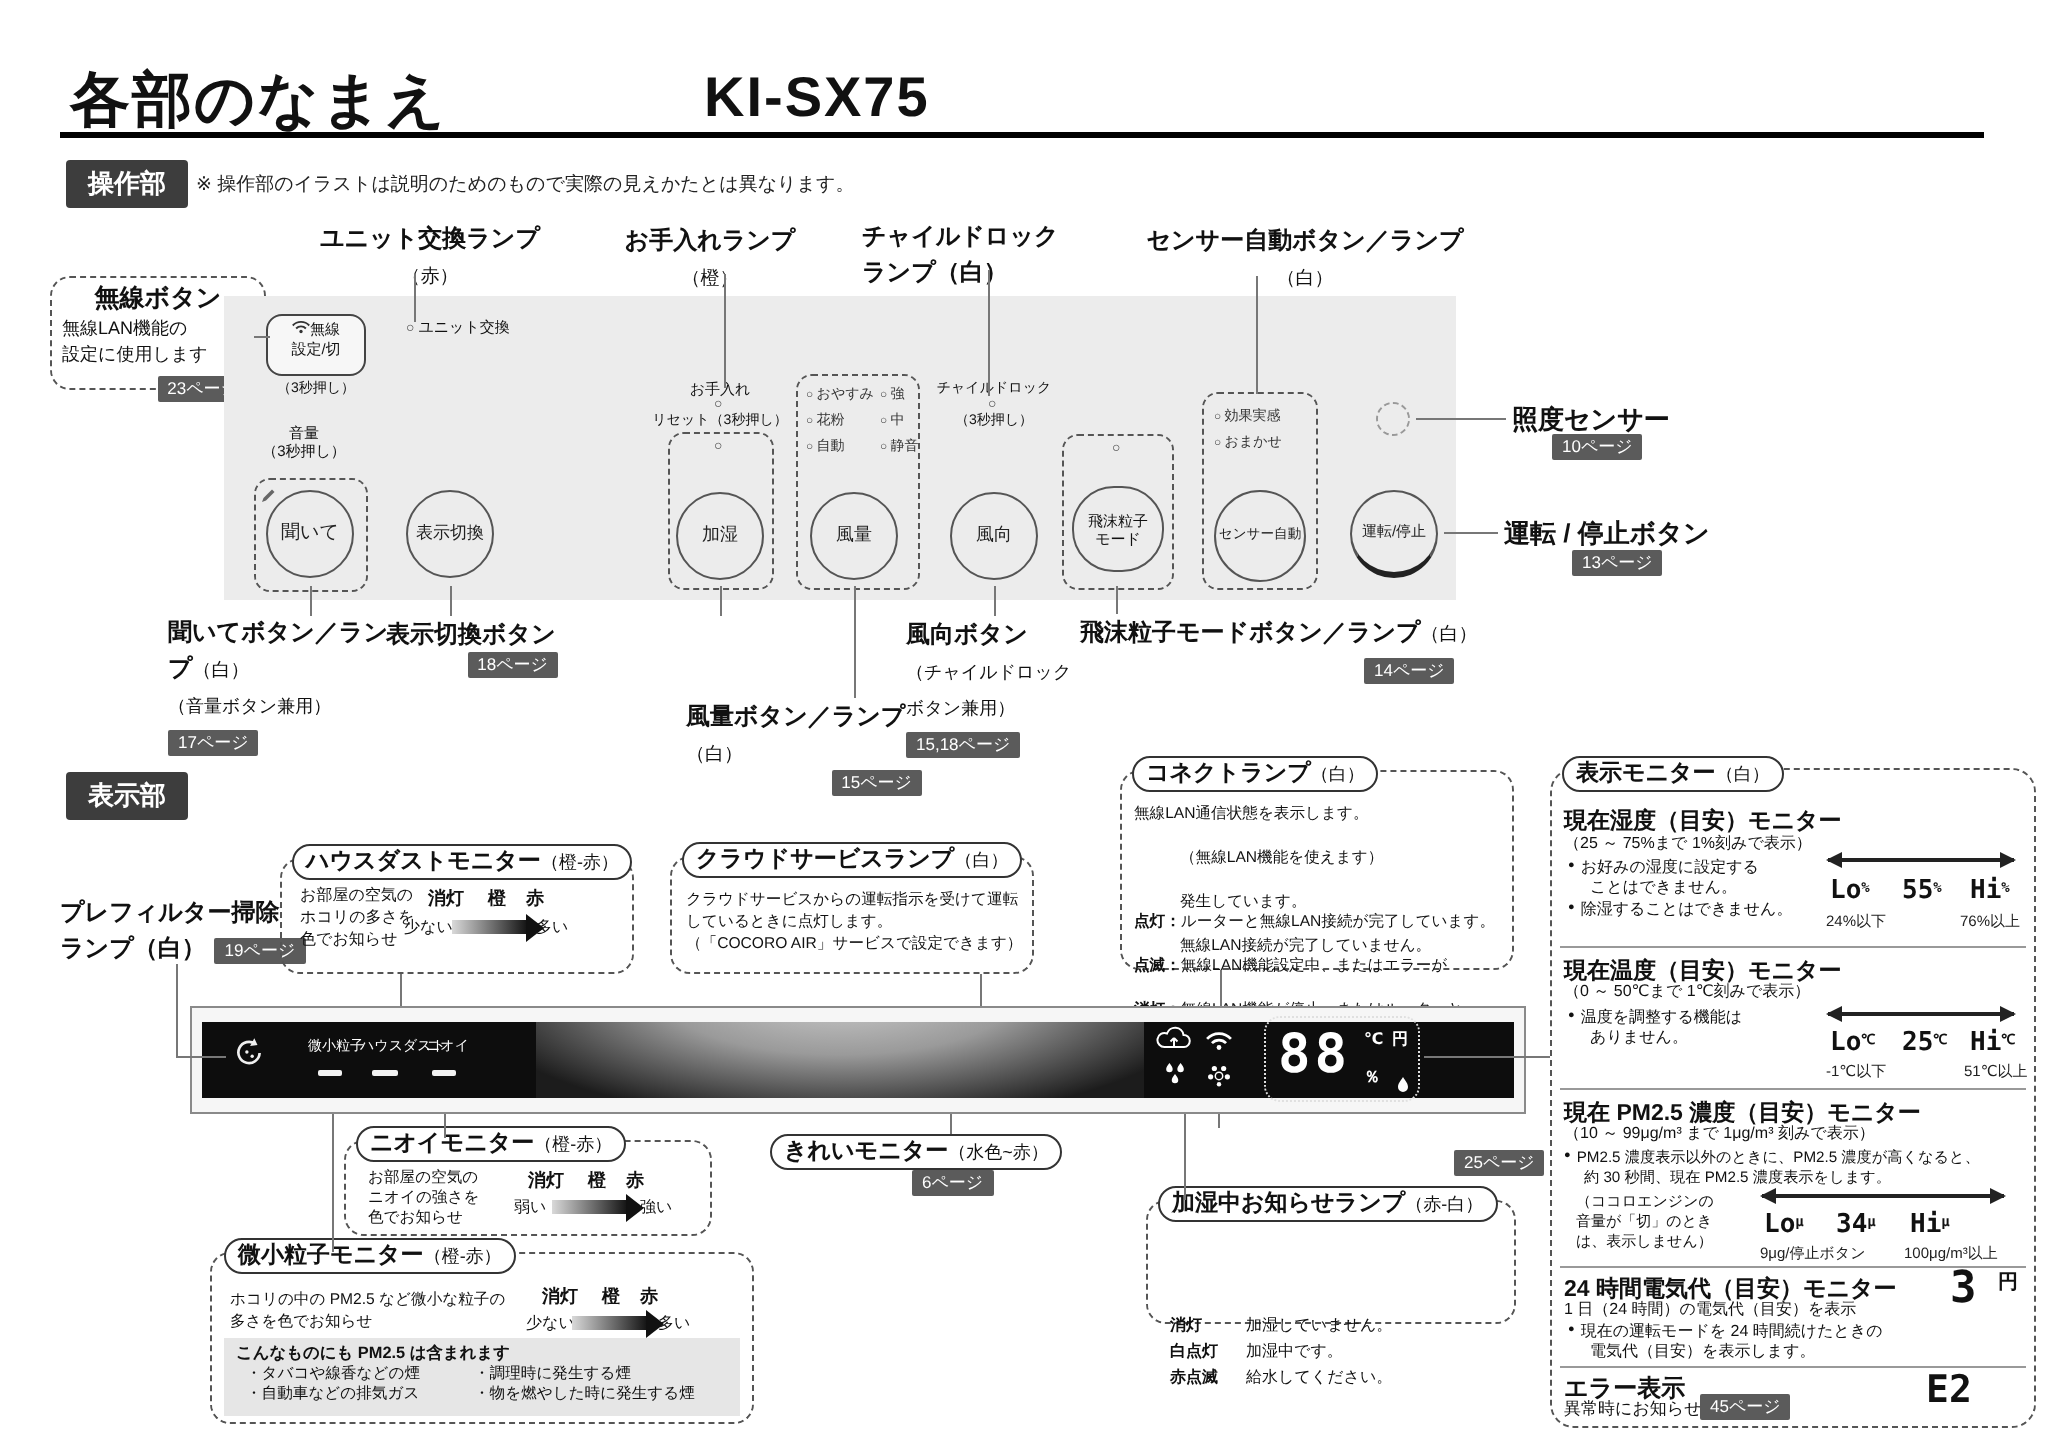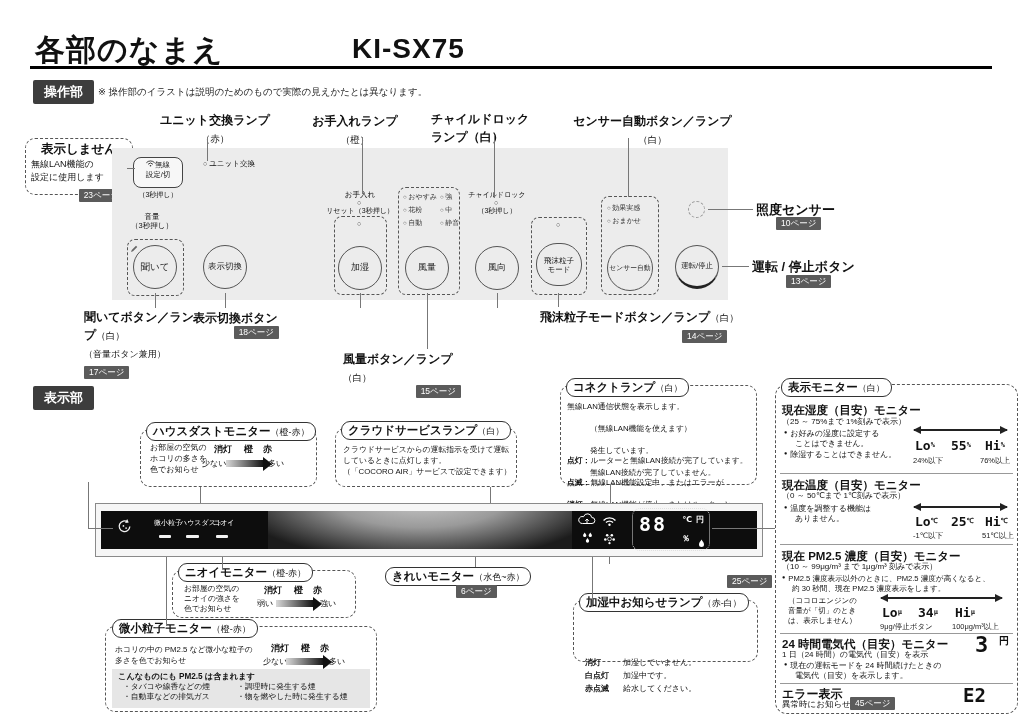--- a/index.html
+++ b/index.html
@@ -69,21 +69,21 @@
     <span class="lbl12">チャイルドロック</span><br>
     <span class="lbl12">ランプ（白）</span>
     <span class="pbadge">18ページ</span>
   </div>
   <div class="abs ctr" style="left:565px;top:111px;width:175px">
     <span class="lbl12">センサー自動ボタン／ランプ</span><span class="clr">（白）</span><br>
     <span class="pbadge">14ページ</span>
   </div>
 
   <div class="dash-box" style="left:25px;top:138px;width:108px;height:57px">
-    <div class="ctr" style="font-size:12.5px;font-weight:bold;margin-top:2px">表示しません</div>
+    <div class="ctr" style="font-size:12.5px;font-weight:bold;margin-top:2px">無線ボタン</div>
     <div style="font-size:9px;margin-left:5px">無線LAN機能の</div>
     <div style="font-size:9px;margin-left:5px">設定に使用します</div>
     <div style="text-align:right;margin-right:8px"><span class="pbadge">23ページ</span></div>
   </div>
 
   <div class="panel" style="left:112px;top:148px;width:616px;height:152px"></div>
 
   <div class="abs" style="left:133px;top:157px;width:50px;height:31px;border:1.2px solid #444;border-radius:8px;background:#f7f7f7;text-align:center;font-size:7.5px;line-height:1.35;padding-top:2px">
     <span><svg width="9" height="7" viewBox="0 0 24 18">
           <path d="M1 7 A15 15 0 0 1 23 7" stroke="#333" stroke-width="2.5" fill="none"></path>
@@ -156,20 +156,26 @@
     <span class="sub9">（音量ボタン兼用）</span>
     <span class="pbadge">17ページ</span>
   </div>
   <div class="abs" style="left:193px;top:308px;width:86px">
     <span class="lbl12">表示切換ボタン</span><br>
     <span style="float:right" class="pbadge">18ページ</span>
   </div>
   <div class="abs" style="left:343px;top:349px;width:118px">
     <span class="lbl12">風量ボタン／ランプ</span><span class="clr">（白）</span><br>
     <span style="float:right" class="pbadge">15ページ</span>
+  </div>
+  <div class="abs" style="left:453px;top:308px;width:115px">
+    <span class="lbl12">風向ボタン</span><br>
+    <span class="sub9">（チャイルドロック</span><br>
+    <span class="sub9">ボタン兼用）</span>
+    <span class="pbadge">15,18ページ</span>
   </div>
   <div class="abs" style="left:540px;top:307px;width:215px">
     <span class="lbl12">飛沫粒子モードボタン／ランプ</span><span class="clr">（白）</span><br>
     <span style="margin-left:142px" class="pbadge">14ページ</span>
   </div>
 
   <div class="vl" style="left:207px;top:137px;width:1px;height:24px"></div>
   <div class="vl" style="left:362px;top:137px;width:1px;height:57px"></div>
   <div class="vl" style="left:494px;top:135px;width:1px;height:63px"></div>
   <div class="vl" style="left:628px;top:138px;width:1px;height:59px"></div>
@@ -178,20 +184,25 @@
   <div class="hl" style="left:127px;top:168px;width:8px;height:1px"></div>
   <div class="vl" style="left:155px;top:293px;width:1px;height:15px"></div>
   <div class="vl" style="left:225px;top:293px;width:1px;height:15px"></div>
   <div class="vl" style="left:360px;top:293px;width:1px;height:15px"></div>
   <div class="vl" style="left:427px;top:293px;width:1px;height:56px"></div>
   <div class="vl" style="left:497px;top:293px;width:1px;height:15px"></div>
   <div class="vl" style="left:558px;top:293px;width:1px;height:14px"></div>
 
   <span class="abs secbadge" style="left:33px;top:386px">表示部</span>
 
+  <div class="abs" style="left:30px;top:447px;width:130px">
+    <span class="lbl12">プレフィルター掃除</span><br>
+    <span class="lbl12">ランプ（白）</span>
+    <span class="pbadge">19ページ</span>
+  </div>
 
   <div class="dash-box" style="left:140px;top:429px;width:177px;height:58px"></div>
   <div class="callout-title" style="left:146px;top:422px"><span>ハウスダストモニター</span><span class="clr">（橙-赤）</span></div>
   <div class="abs tx8" style="left:150px;top:443px">お部屋の空気の</div>
   <div class="abs tx8" style="left:150px;top:454px">ホコリの多さを</div>
   <div class="abs tx8" style="left:150px;top:465px">色でお知らせ</div>
   <span class="abs b" style="left:214px;top:443px;font-size:9px">消灯</span>
   <span class="abs b" style="left:244px;top:443px;font-size:9px">橙</span>
   <span class="abs b" style="left:263px;top:443px;font-size:9px">赤</span>
   <span class="abs tx8" style="left:202px;top:459px">少ない</span>
@@ -245,21 +256,21 @@
       </svg></span>
   <span class="abs" style="left:603px;top:531px"><svg width="13" height="13" viewBox="0 0 28 28" fill="#fff">
         <circle cx="9" cy="7" r="2.8"></circle>
         <circle cx="19" cy="7" r="2.8"></circle>
         <circle cx="5" cy="16" r="2.8"></circle>
         <circle cx="14" cy="15" r="4" fill="none" stroke="#fff" stroke-width="1.6"></circle>
         <circle cx="23" cy="16" r="2.8"></circle>
         <circle cx="14" cy="24" r="2.4"></circle>
       </svg></span>
   <div class="abs" style="left:632px;top:508px;width:78px;height:43px;border:1.5px dotted #e0e0e0;border-radius:8px"></div>
-  <span class="abs seg" style="left:639px;top:512px;font-size:20px;color:#fff;letter-spacing:2px">88</span>
+  <span class="abs seg" style="left:639px;top:512px;font-size:27px;color:#fff;letter-spacing:2px">88</span>
   <span class="abs b" style="left:682px;top:515px;font-size:8px;color:#fff">℃</span>
   <span class="abs b" style="left:696px;top:514px;font-size:8px;color:#fff">円</span>
   <span class="abs b" style="left:682px;top:533px;font-size:8px;color:#fff">％</span>
   <span class="abs" style="left:698px;top:534px"><svg width="7" height="9" viewBox="0 0 14 18" fill="#fff">
         <path d="M7 1 C9.5 5 12 7.5 12 11 a5 5 0 1 1 -10 0 C2 7.5 4.5 5 7 1z"></path>
       </svg></span>
 
   <div class="callout-title" style="left:385px;top:567px"><span>きれいモニター</span><span class="clr">（水色~赤）</span></div>
   <span class="abs pbadge" style="left:456px;top:585px">6ページ</span>
 

